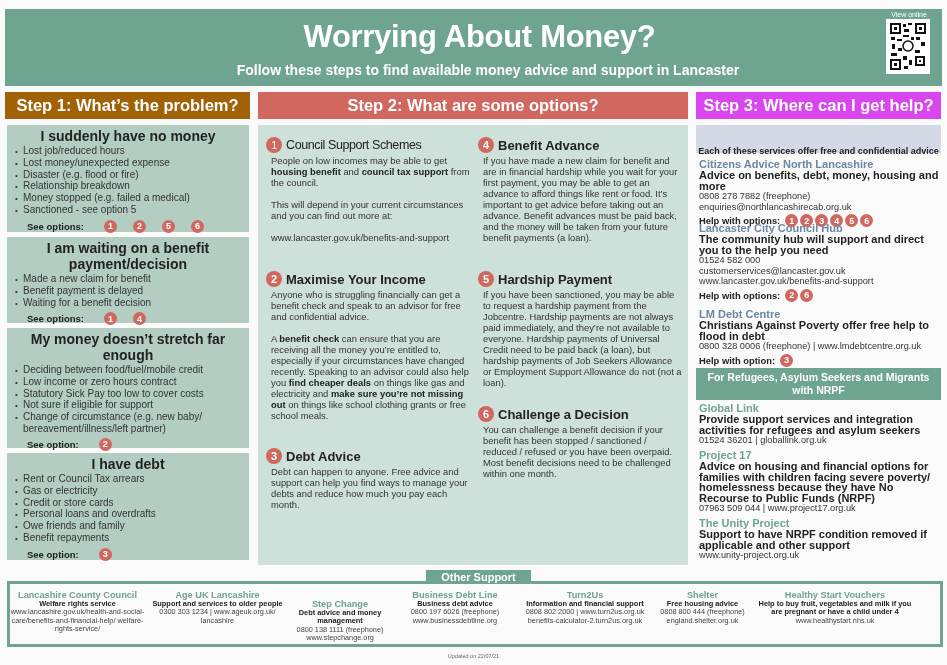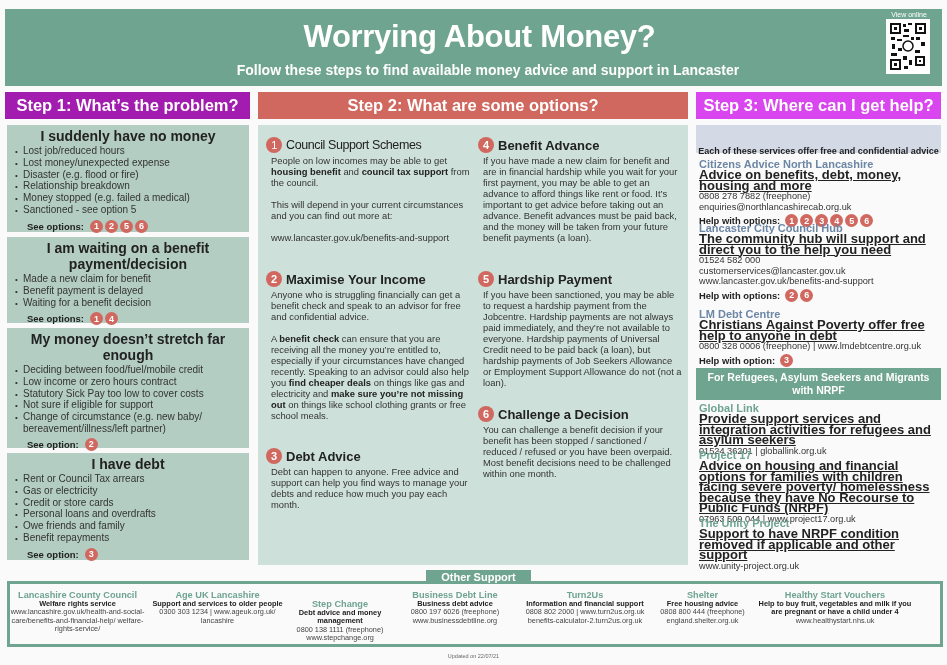--- a/index.html
+++ b/index.html
@@ -11,50 +11,50 @@
   
   .header { position: absolute; left: 5px; top: 9px; width: 937px; height: 77px; background: #6fa491; }
   .header .title { position: absolute; left: 0; right: 0; top: 10px; text-align: center; color: #fff; font-size: 31px; font-weight: bold; font-family: "Liberation Sans Narrow","Liberation Sans", sans-serif; letter-spacing: -0.3px; padding-left: 12px; }
   .header .subtitle { position: absolute; left: 0; right: 0; top: 53px; text-align: center; color: #fff; font-size: 14px; font-weight: bold; padding-left: 29px; }
   .qr-wrap { position: absolute; right: 10px; top: 2px; width: 46px; }
   .qr-label { color: #fff; font-size: 7px; text-align: center; display: block; margin-bottom: 1px; }
   .qr { width: 44px; height: 55px; background: #fff; padding: 3px; }
 
   
   .step-head { position: absolute; top: 92px; height: 27px; color: #fff; font-weight: bold; font-size: 16.5px; line-height: 27px; text-align: center; }
-  .step1-head { left: 5px; width: 245px; background: #a21caf; }
+  .step1-head { left: 5px; width: 245px; background: #a16207; }
   .step2-head { left: 258px; width: 430px; background: #d0685f; }
   .step3-head { left: 696px; width: 245px; background: #d946ef; }
 
   
   .prob { position: absolute; left: 7px; width: 242px; background: #b3cdc3; padding: 3px 8px 4px 8px; }
   .prob h3 { text-align: center; font-size: 14px; font-weight: bold; color: #222; line-height: 16px; margin-bottom: 2px; }
   .prob ul { list-style: none; font-size: 10px; color: #333; line-height: 10.8px; }
   .prob li { padding-left: 8px; text-indent: -8px; }
   .prob li::before { content: "\2022"; display: inline-block; width: 8px; text-indent: 0; font-size: 8px; }
-  .see { font-size: 9.5px; font-weight: bold; margin-top: 3px; padding-left: 12px; display: flex; align-items: center; gap: 2px; }
+  .see { font-size: 9.5px; font-weight: bold; margin-top: 3px; padding-left: 12px; display: flex; align-items: center; gap: 16px; }
   .see-label { margin-right: 4px; }
   .num { display: inline-flex; width: 13px; height: 13px; border-radius: 50%; background: #d0685f; color: #fff; font-size: 9px; font-weight: bold; align-items: center; justify-content: center; }
 
   
   .opts { position: absolute; left: 258px; top: 125px; width: 430px; height: 440px; background: #cde0da; }
   .opt { position: absolute; width: 205px; }
   .opt h4 { font-size: 13px; font-weight: bold; color: #222; display: flex; align-items: center; gap: 4px; margin-bottom: 2px; }
   .opt h4 .bignum { width: 16px; height: 16px; border-radius: 50%; background: #d0685f; color: #fff; font-size: 11px; display: inline-flex; align-items: center; justify-content: center; }
   .opt p { font-size: 9.4px; line-height: 11px; color: #333; padding-left: 5px; margin-bottom: 11px; }
   .opt p b { color: #222; }
   .opt1 h4 { font-size: 12.5px; letter-spacing: -0.4px; font-weight: normal; }
 
   
   .s3 { position: absolute; left: 696px; width: 245px; }
   .s3-intro { top: 125px; height: 28px; background: #d3dae6; text-align: center; font-size: 9px; font-weight: bold; line-height: 11px; padding-top: 21px; color: #222; }
   .svc { position: absolute; left: 699px; width: 245px; }
   .svc .name { font-size: 11px; font-weight: bold; color: #6c86a5; line-height: 12px; }
   .svc .name.green { color: #6fa491; }
-  .svc .desc { font-size: 13px; font-weight: bold; color: #222; line-height: 10.5px; text-decoration: underline; }
+  .svc .desc { font-size: 11px; font-weight: bold; color: #222; line-height: 10.5px; }
   .svc .line { font-size: 9.2px; color: #333; line-height: 10.6px; }
   .svc .help { font-size: 9.4px; font-weight: bold; display: flex; align-items: center; gap: 2px; margin-top: 2px; }
   .svc .help .see-label { margin-right: 3px; }
   .nrpf-head { top: 368px; height: 32px; background: #6fa491; color: #fff; text-align: center; font-size: 10.5px; font-weight: bold; line-height: 12.5px; padding-top: 3px; }
 
   
   .other { position: absolute; left: 7px; top: 581px; width: 936px; height: 66px; border: 3px solid #6fa491; border-left-width: 3px; }
   .other-tab { position: absolute; left: 426px; top: 570px; width: 105px; height: 14px; background: #6fa491; color: #fff; font-size: 11px; font-weight: bold; text-align: center; line-height: 14px; }
   .other-cols { position: absolute; left: 10px; top: 590px; width: 930px; display: flex; }
   .oc { text-align: center; font-size: 7.3px; line-height: 8.4px; color: #444; }
@@ -256,21 +256,21 @@
     <div class="line">www.lancaster.gov.uk/benefits-and-support</div>
     <div class="help">
       <span class="see-label">Help with options:</span>
       <span class="num">2</span>
       <span class="num">6</span>
     </div>
   </div>
 
   <div class="svc" style="top:308px;">
     <div class="name">LM Debt Centre</div>
-    <div class="desc">Christians Against Poverty offer free help to anyone in debt</div>
+    <div class="desc">Christians Against Poverty offer free help to flood in debt</div>
     <div class="line">0800 328 0006 (freephone) | www.lmdebtcentre.org.uk</div>
     <div class="help">
       <span class="see-label">Help with option:</span>
       <span class="num">3</span>
     </div>
   </div>
 
   <div class="s3 nrpf-head">For Refugees, Asylum Seekers and Migrants with NRPF</div>
 
   <div class="svc" style="top:402px;">

